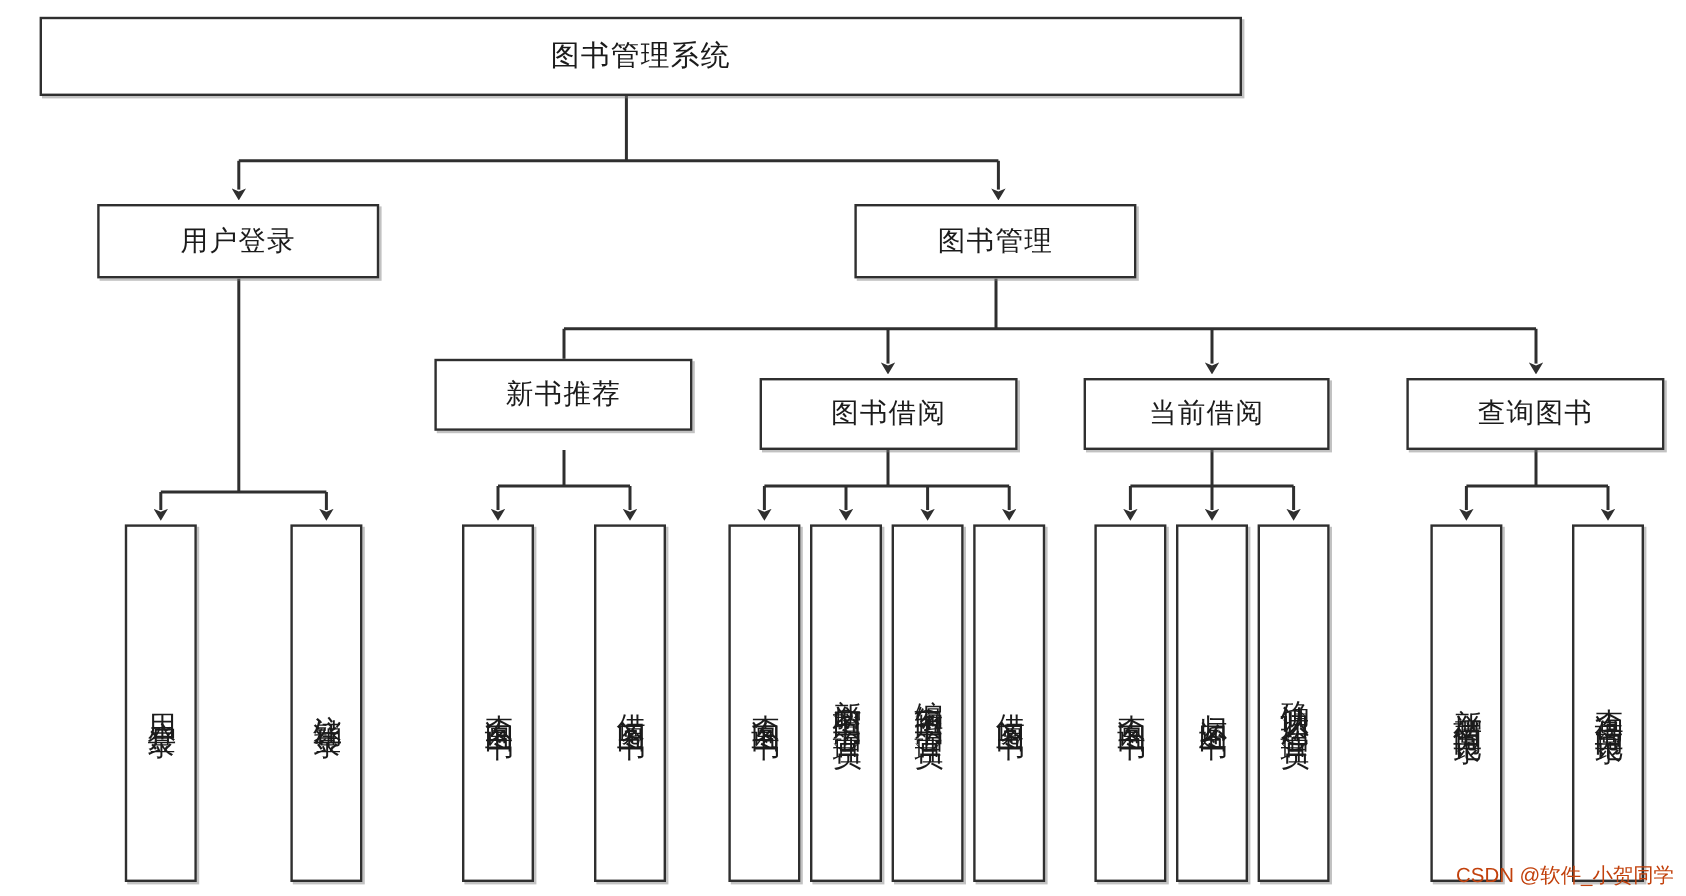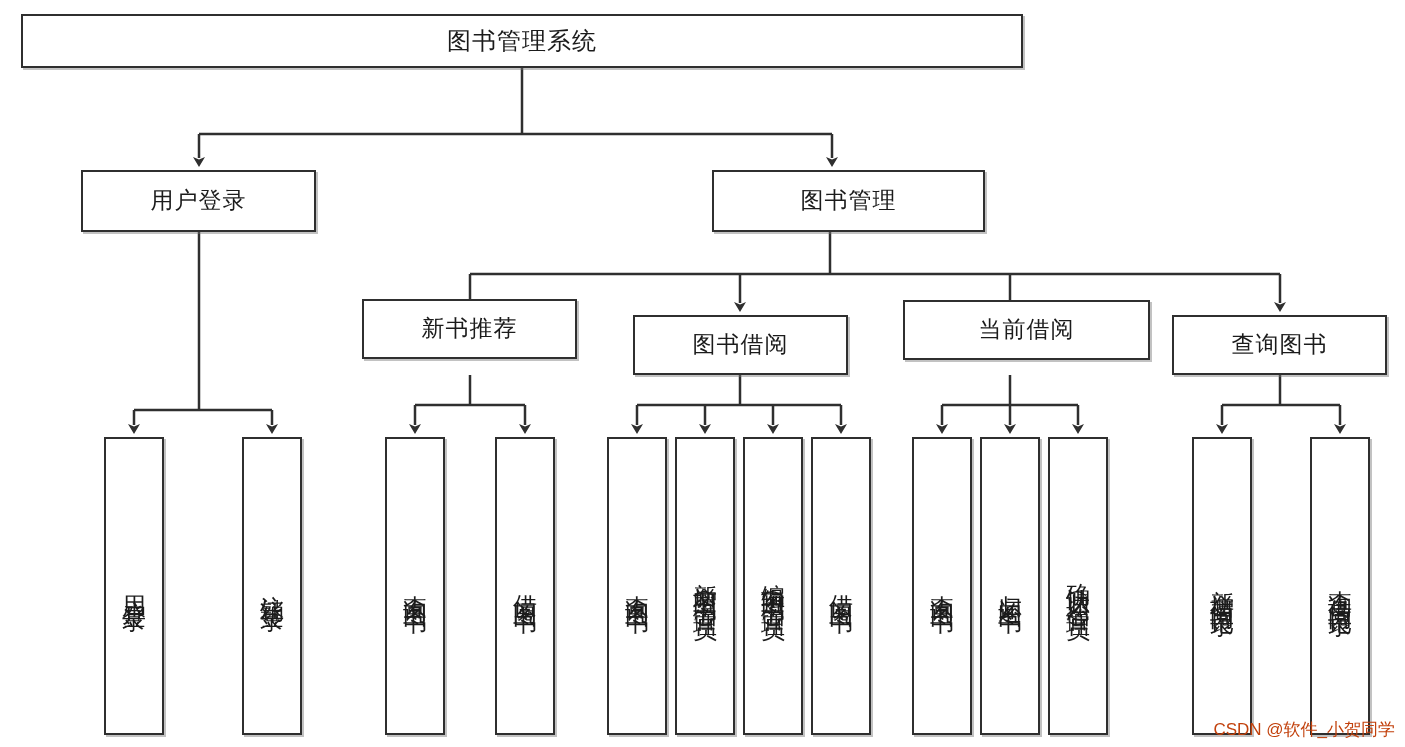--- a/index.html
+++ b/index.html
@@ -120,41 +120,41 @@
     </g>
 
     <g stroke="#2f2f2f" stroke-width="2.5" fill="none">
       <path d="M1280,375 L1280,405"></path>
       <path d="M1222,405 L1340,405"></path>
       <path d="M1222,405 L1222,425" marker-end="url(#arrow)"></path>
       <path d="M1340,405 L1340,425" marker-end="url(#arrow)"></path>
     </g>
   </svg>
 
-  <div class="node horiz root" style="left:21px;top:14px;width:1002px;height:54px;">
+  <div class="node horiz root" style="left:33px;top:14px;width:1002px;height:66px;">
     <span class="label">图书管理系统</span>
   </div>
 
   <div class="node horiz" style="left:81px;top:170px;width:235px;height:62px;">
     <span class="label">用户登录</span>
   </div>
 
-  <div class="node horiz" style="left:712px;top:170px;width:273px;height:62px;">
+  <div class="node horiz" style="left:712px;top:170px;width:235px;height:62px;">
     <span class="label">图书管理</span>
   </div>
 
   <div class="node horiz" style="left:362px;top:299px;width:215px;height:60px;">
     <span class="label">新书推荐</span>
   </div>
 
   <div class="node horiz" style="left:633px;top:315px;width:215px;height:60px;">
     <span class="label">图书借阅</span>
   </div>
 
-  <div class="node horiz" style="left:903px;top:300px;width:247px;height:60px;">
+  <div class="node horiz" style="left:903px;top:315px;width:205px;height:60px;">
     <span class="label">当前借阅</span>
   </div>
 
   <div class="node horiz" style="left:1172px;top:315px;width:215px;height:60px;">
     <span class="label">查询图书</span>
   </div>
 
   <div class="node vert" style="left:104px;top:437px;width:60px;height:298px;">
     <span class="label">用户登录</span>
   </div>

